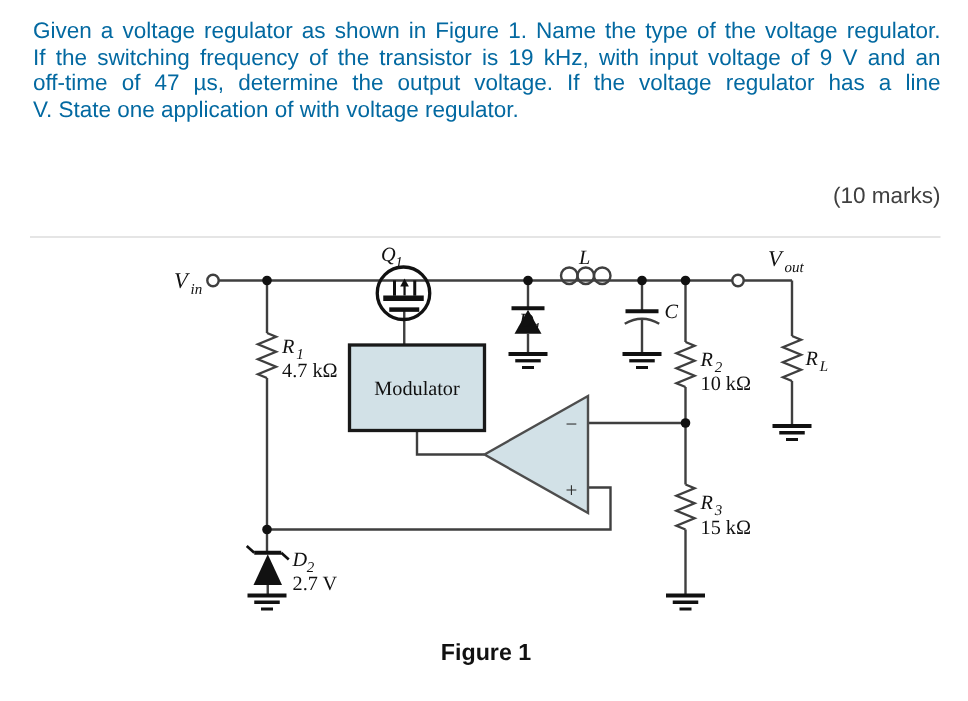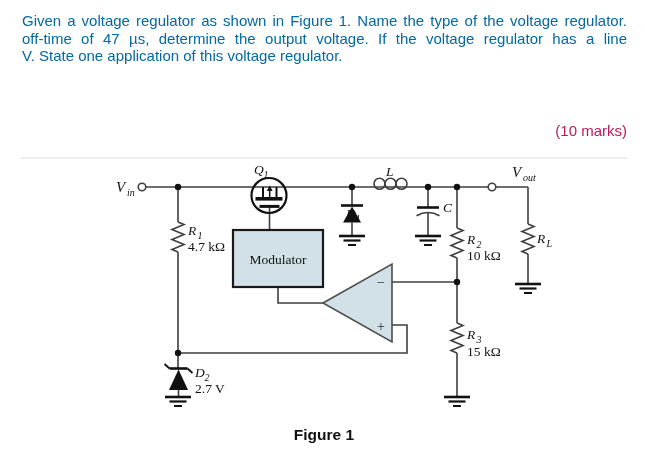--- a/index.html
+++ b/index.html
@@ -8,40 +8,41 @@
     background:#ffffff;font-family:"Liberation Sans",sans-serif;
   }
   .question{
     position:absolute;left:22px;top:12px;width:605px;
     font-size:15px;line-height:17.7px;color:#0369a1;
   }
   .qline{white-space:nowrap;}
   .jl{text-align:justify;text-align-last:justify;}
   .marks{
     position:absolute;top:122px;right:18px;
-    font-size:15px;color:#be185d;
+    font-size:15px;color:#404040;
   }
   svg.circuit{position:absolute;left:0;top:0;}
   .wire{stroke:#3f3f3f;stroke-width:1.6;fill:none;}
   .thick{stroke:#111;fill:none;}
   .sym{font-family:"Liberation Serif",serif;font-style:italic;font-size:15px;fill:#111;}
   .sym-sm{font-family:"Liberation Serif",serif;font-style:italic;font-size:13.5px;fill:#111;}
   .sub{font-family:"Liberation Serif",serif;font-style:italic;font-size:10px;fill:#111;}
   .val{font-family:"Liberation Serif",serif;font-size:13.5px;fill:#111;}
   .blocklabel{font-family:"Liberation Serif",serif;font-size:13.5px;fill:#111;text-anchor:middle;}
   .oplabel{font-family:"Liberation Serif",serif;font-size:14px;fill:#2a2a2a;text-anchor:middle;}
   .caption{font-family:"Liberation Sans",sans-serif;font-weight:bold;font-size:15.5px;fill:#111;text-anchor:middle;}
 </style>
 </head>
 <body>
 
 <div class="question">
   <div class="qline jl">Given a voltage regulator as shown in Figure 1. Name the type of the voltage regulator.</div>
+  <div class="qline jl">If the switching frequency of the transistor is 19 kHz, with input voltage of 9 V and an</div>
   <div class="qline jl">off-time of 47 µs, determine the output voltage. If the voltage regulator has a line</div>
-  <div class="qline">V. State one application of this voltage regulator.</div>
+  <div class="qline">V. State one application of with voltage regulator.</div>
 </div>
 
 <div class="marks">(10 marks)</div>
 
 <svg class="circuit" width="645" height="467" viewBox="0 0 645 467">
 
   <line x1="20" y1="158" x2="627" y2="158" stroke="#dcdcdc" stroke-width="1"></line>
 
   <g>
 

